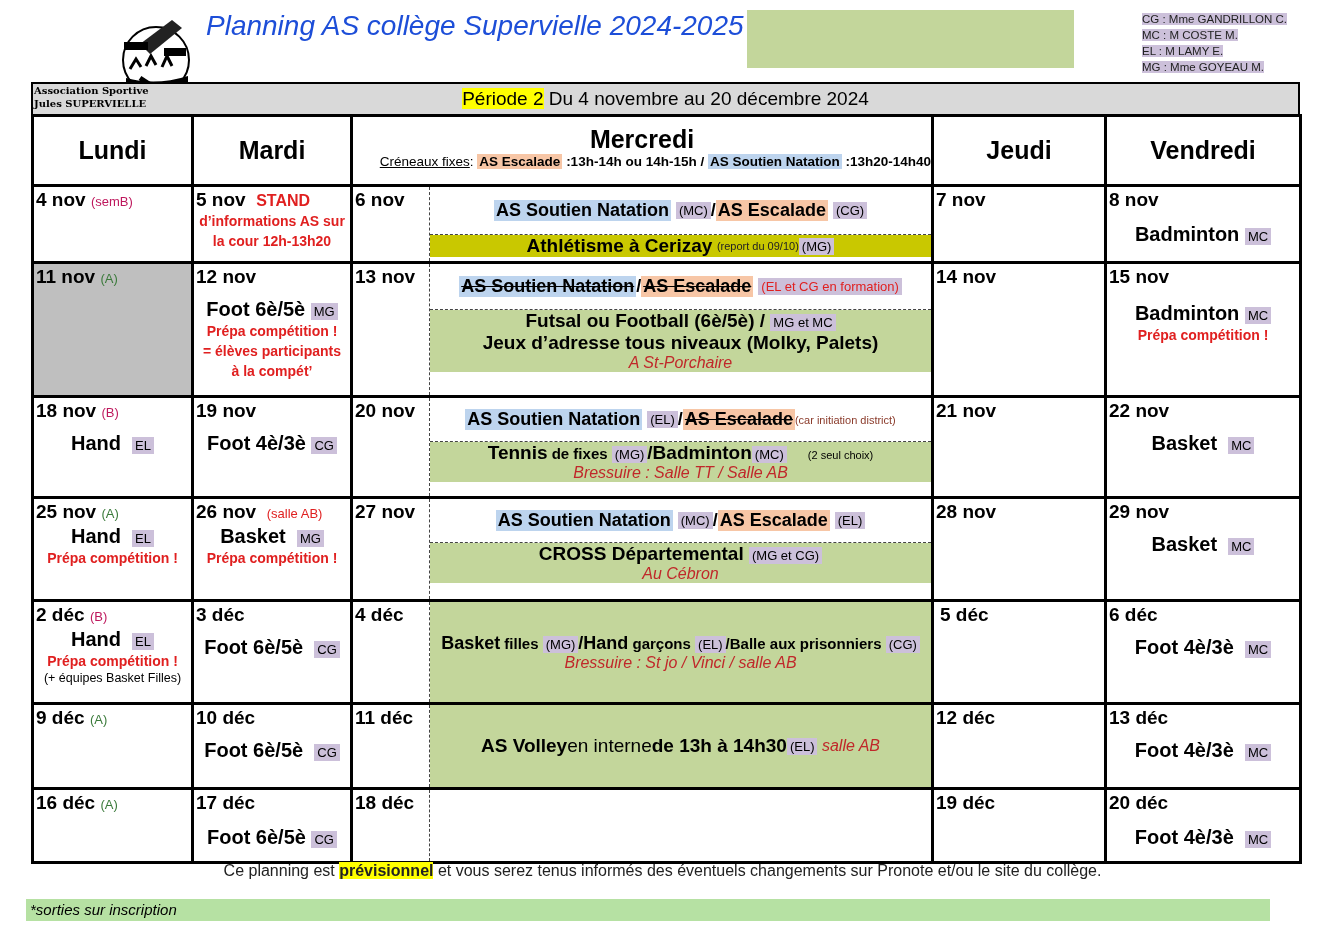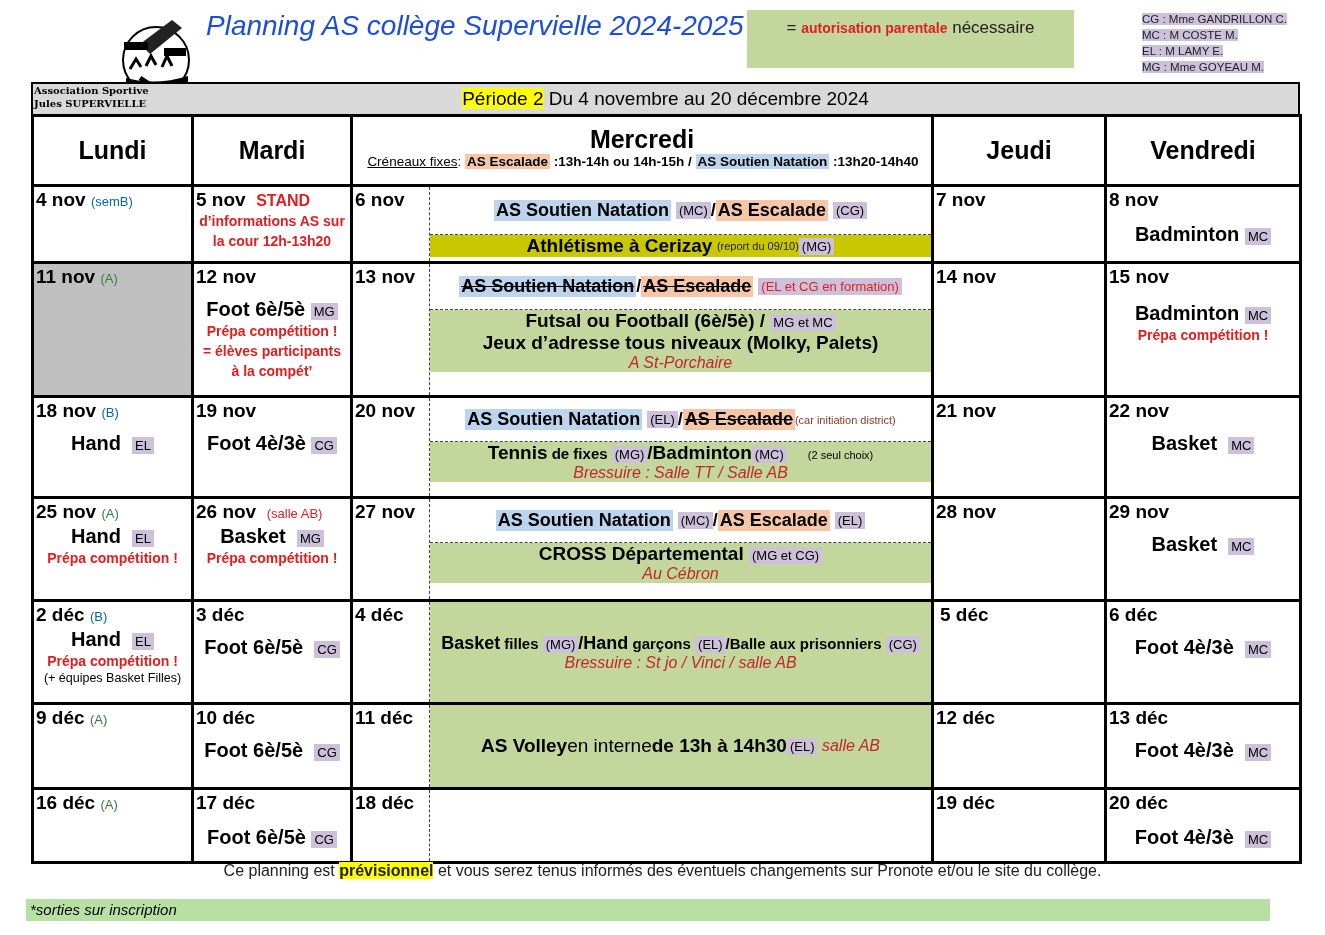--- a/index.html
+++ b/index.html
@@ -12,28 +12,28 @@
   .legend div span{background:#ccc0da;}
   .logo{left:120px;top:14px;width:80px;height:100px;}
   .band{left:31px;top:82px;width:1269px;height:34px;background:#d9d9d9;border:2px solid #000;text-align:center;font-size:19px;line-height:30px;}
   .band .hl{background:#ffff00;}
   .asso{left:34px;top:84px;font-size:10px;line-height:13px;font-family:"DejaVu Serif",serif;font-weight:bold;}
   table.grid{position:absolute;left:31px;top:114px;border-collapse:collapse;table-layout:fixed;}
   table.grid td{border:3px solid #000;vertical-align:top;padding:0;}
   .hdr{font-size:25px;font-weight:bold;text-align:center;vertical-align:middle !important;}
   .merc{text-align:center;}
   .merc .mt{font-size:25px;font-weight:bold;padding-top:8px;}
-  .merc .cr{font-size:13.5px;text-align:center;padding-left:2px;white-space:nowrap;}
+  .merc .cr{font-size:13.5px;text-align:right;padding-left:2px;white-space:nowrap;}
   .u{text-decoration:underline;}
   .tagE{background:#f7c6a6;font-weight:bold;padding:0 2px;}
   .tagN{background:#bdd4ee;font-weight:bold;padding:0 2px;}
   .prof{background:#ccc0da;font-size:13px;padding:1px 3px;font-weight:normal;}
   .date{font-size:19px;font-weight:bold;padding:2px 2px 0 2px;white-space:nowrap;}
   .wk{font-size:13px;font-weight:normal;}
-  .wkA{color:#3a7a3a;} .wkB{color:#0369a1;margin-top:24px;}
+  .wkA{color:#3a7a3a;} .wkB{color:#be185d;margin-top:24px;}
   .act{font-size:20px;font-weight:bold;text-align:center;margin-top:10px;white-space:nowrap;}
   .red{color:#e02020;font-weight:bold;font-size:14px;text-align:center;line-height:20px;}
   .small{font-size:12.5px;text-align:center;}
   .grey{background:#bfbfbf;}
   .wcell{padding:0 !important;}
   .sub{display:flex;flex-direction:column;height:100%;}
   .wtop{background:#fff;text-align:center;font-size:18px;font-weight:bold;border-bottom:1px dashed #444;display:flex;align-items:center;justify-content:center;white-space:nowrap;}
   .wgreen{background:#c3d69b;text-align:center;display:flex;flex-direction:column;justify-content:center;flex:1;}
   .wgreen .g1{font-size:19px;font-weight:bold;white-space:nowrap;}
   .wgreen .loc{color:#c0282a;font-style:italic;font-size:16px;}
@@ -53,21 +53,20 @@
     <rect x="4" y="28" width="24" height="8" fill="#000"></rect>
     <rect x="44" y="34" width="22" height="8" fill="#000"></rect>
     <path d="M10 55 l6-10 l5 8 M26 52 l5-10 l5 9 M42 53 l5-11 l5 10" stroke="#000" stroke-width="3" fill="none"></path>
     <path d="M6 64 Q36 72 68 62 L68 70 Q36 78 6 70 Z" fill="#000"></path>
     <line x1="20" y1="64" x2="72" y2="98" stroke="#000" stroke-width="5"></line>
     <line x1="70" y1="72" x2="48" y2="98" stroke="#000" stroke-width="3"></line>
   </svg>
 </div>
 <div class="abs title">Planning AS collège Supervielle 2024-2025</div>
 <div class="abs notice">
-  <div><span>= </span><span class="red">autorisation parentale</span><span> nécessaire</span></div>
 </div>
 <div class="abs legend">
   <div><span>CG : Mme GANDRILLON C.</span></div>
   <div><span>MC : M COSTE M.</span></div>
   <div><span>EL : M LAMY E.</span></div>
   <div><span>MG : Mme GOYEAU M.</span></div>
 </div>
 
 <div class="abs band">
   <span class="hl">Période 2</span><span> Du 4 novembre au 20 décembre 2024</span>

